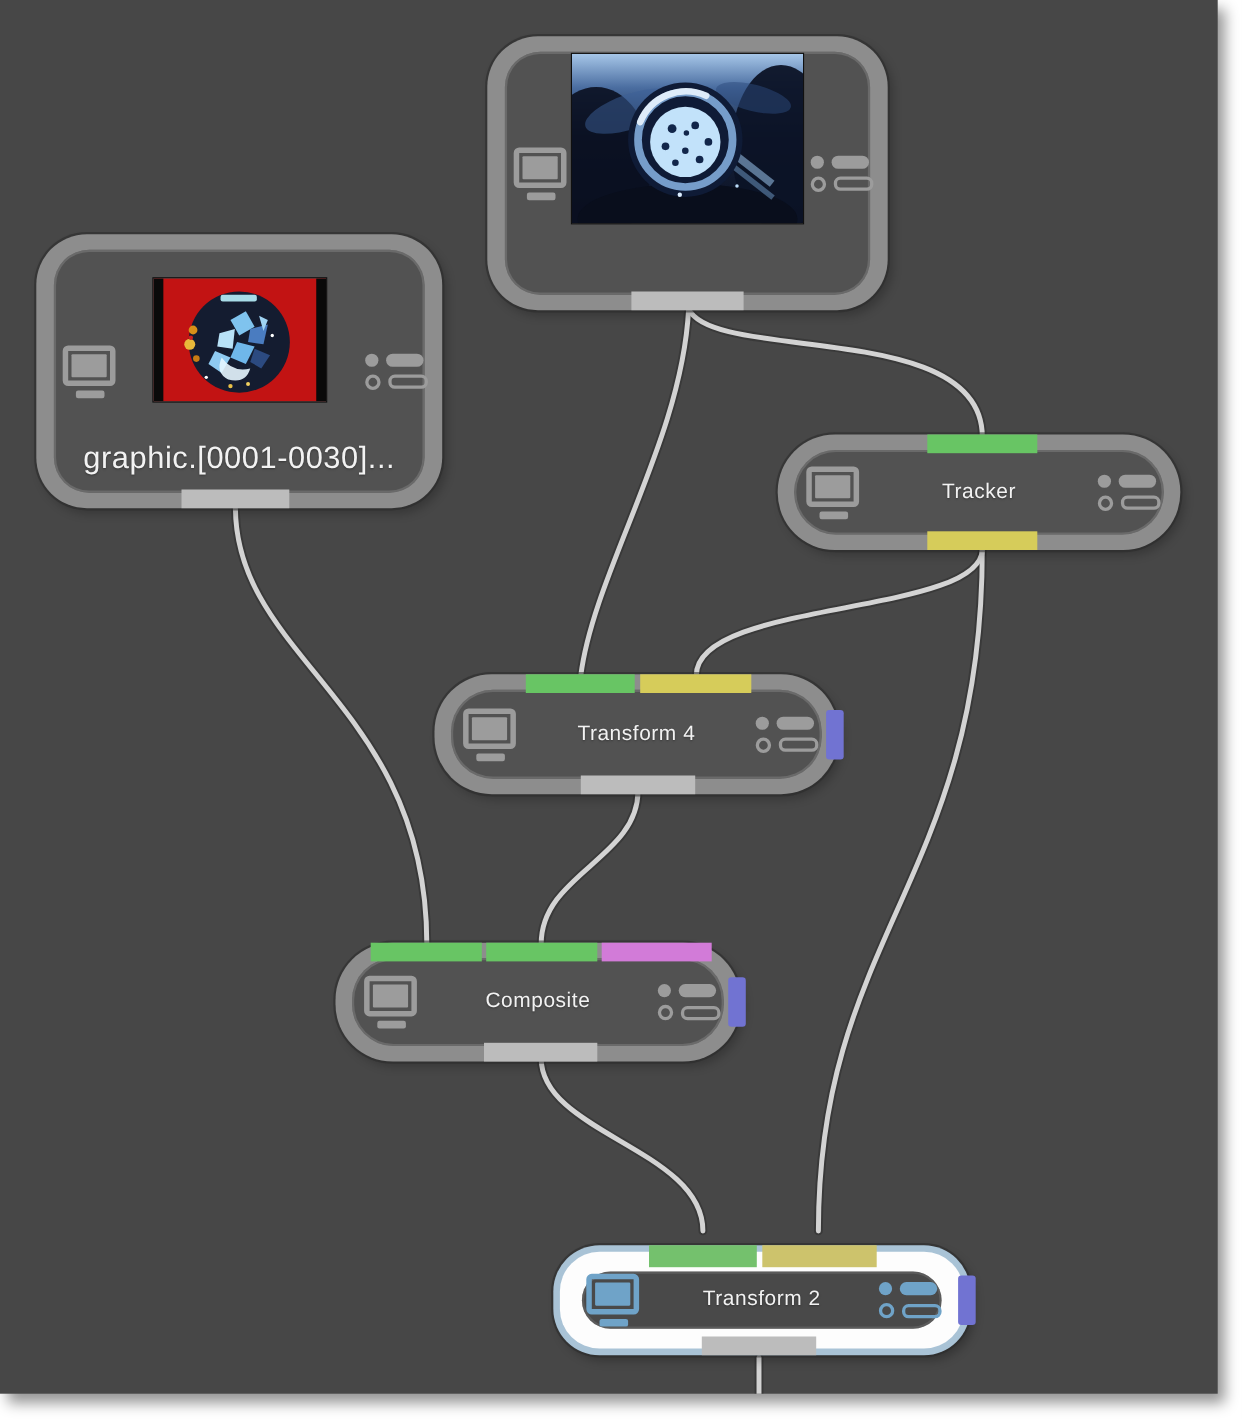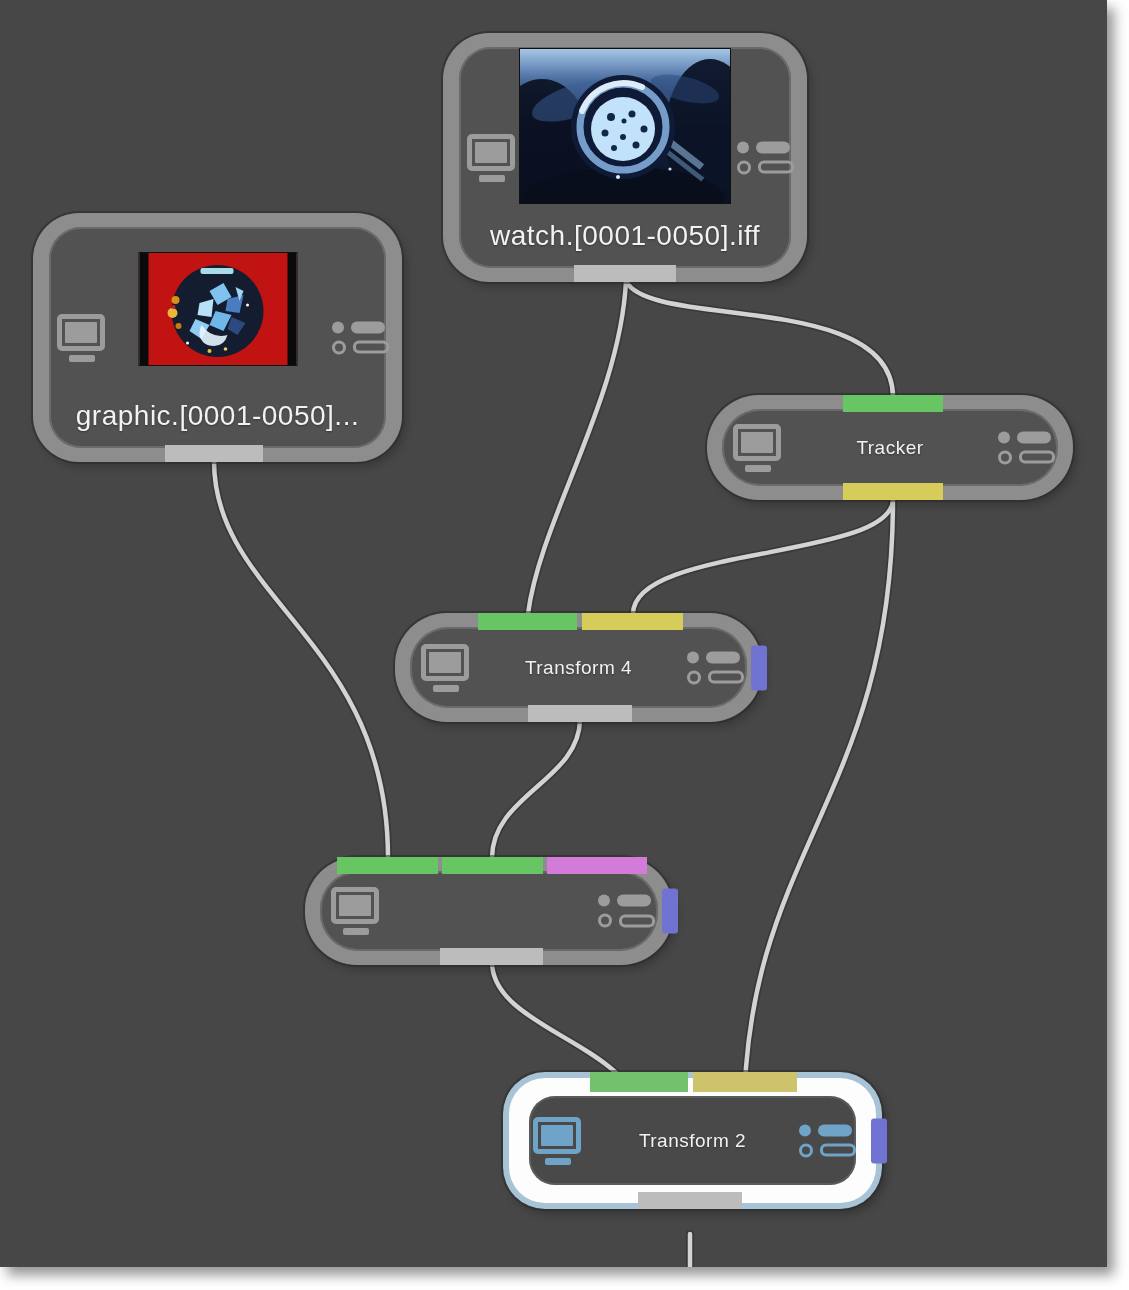--- a/index.html
+++ b/index.html
@@ -148,21 +148,20 @@
     <div class="ind">
       <div class="ind-row">
           <span class="dot filled"></span>
           <span class="pill filled"></span>
         </div>
       <div class="ind-row">
           <span class="dot outline"></span>
           <span class="pill outline"></span>
         </div>
     </div>
-    <div class="title">watch.[0001-0050].iff</div>
   </div>
 
   <div class="node src" style="left:33px; top:213px; width:369px; height:249px;">
     <div class="ring"></div>
     <div class="inner"></div>
     <div class="tab bottom t-gray" style="left:132px; width:98px;"></div>
     <div class="thumb" style="top:39px; width:157px; height:112px;">
       <svg width="157" height="112" viewBox="0 0 157 112">
         <rect width="157" height="112" fill="#c21313"></rect>
         <rect x="0" y="0" width="9" height="112" fill="#0a0a0a"></rect>
@@ -197,21 +196,21 @@
     <div class="ind">
       <div class="ind-row">
           <span class="dot filled"></span>
           <span class="pill filled"></span>
         </div>
       <div class="ind-row">
           <span class="dot outline"></span>
           <span class="pill outline"></span>
         </div>
     </div>
-    <div class="title">graphic.[0001-0050]...</div>
+    <div class="title">graphic.[0001-0030]...</div>
   </div>
 
   <div class="node op" style="left:707px; top:395px; width:366px; height:105px;">
     <div class="ring"></div>
     <div class="inner"></div>
     <div class="tab top t-green" style="left:136px; width:100px;"></div>
     <div class="tab bottom t-yellow" style="left:136px; width:100px;"></div>
     <div class="monitor">
       <div class="mon-screen">
           <div class="mon-inner"></div>
@@ -264,33 +263,34 @@
     <div class="tab top t-green" style="left:137px; width:101px;"></div>
     <div class="tab top t-magenta" style="left:242px; width:100px;"></div>
     <div class="tab bottom t-gray" style="left:135px; width:103px;"></div>
     <div class="tab side"></div>
     <div class="monitor">
       <div class="mon-screen">
           <div class="mon-inner"></div>
         </div>
       <div class="mon-base"></div>
     </div>
-    <div class="ind">
-      <div class="ind-row">
-          <span class="dot filled"></span>
-          <span class="pill filled"></span>
-        </div>
-      <div class="ind-row">
-          <span class="dot outline"></span>
-          <span class="pill outline"></span>
-        </div>
-    </div>
-  </div>
-
-  <div class="node op selected" style="left:503px; top:1072px; width:379px; height:137px;">
+    <div class="title">Composite</div>
+    <div class="ind">
+      <div class="ind-row">
+          <span class="dot filled"></span>
+          <span class="pill filled"></span>
+        </div>
+      <div class="ind-row">
+          <span class="dot outline"></span>
+          <span class="pill outline"></span>
+        </div>
+    </div>
+  </div>
+
+  <div class="node op selected" style="left:503px; top:1132px; width:379px; height:100px;">
     <div class="sel-outer"></div>
     <div class="sel-white"></div>
     <div class="inner"></div>
     <div class="tab top t-green2" style="left:87px; width:98px;"></div>
     <div class="tab top t-khaki" style="left:190px; width:104px;"></div>
     <div class="tab bottom t-gray" style="left:135px; width:104px;"></div>
     <div class="tab side"></div>
     <div class="monitor">
       <div class="mon-screen">
           <div class="mon-inner"></div>

